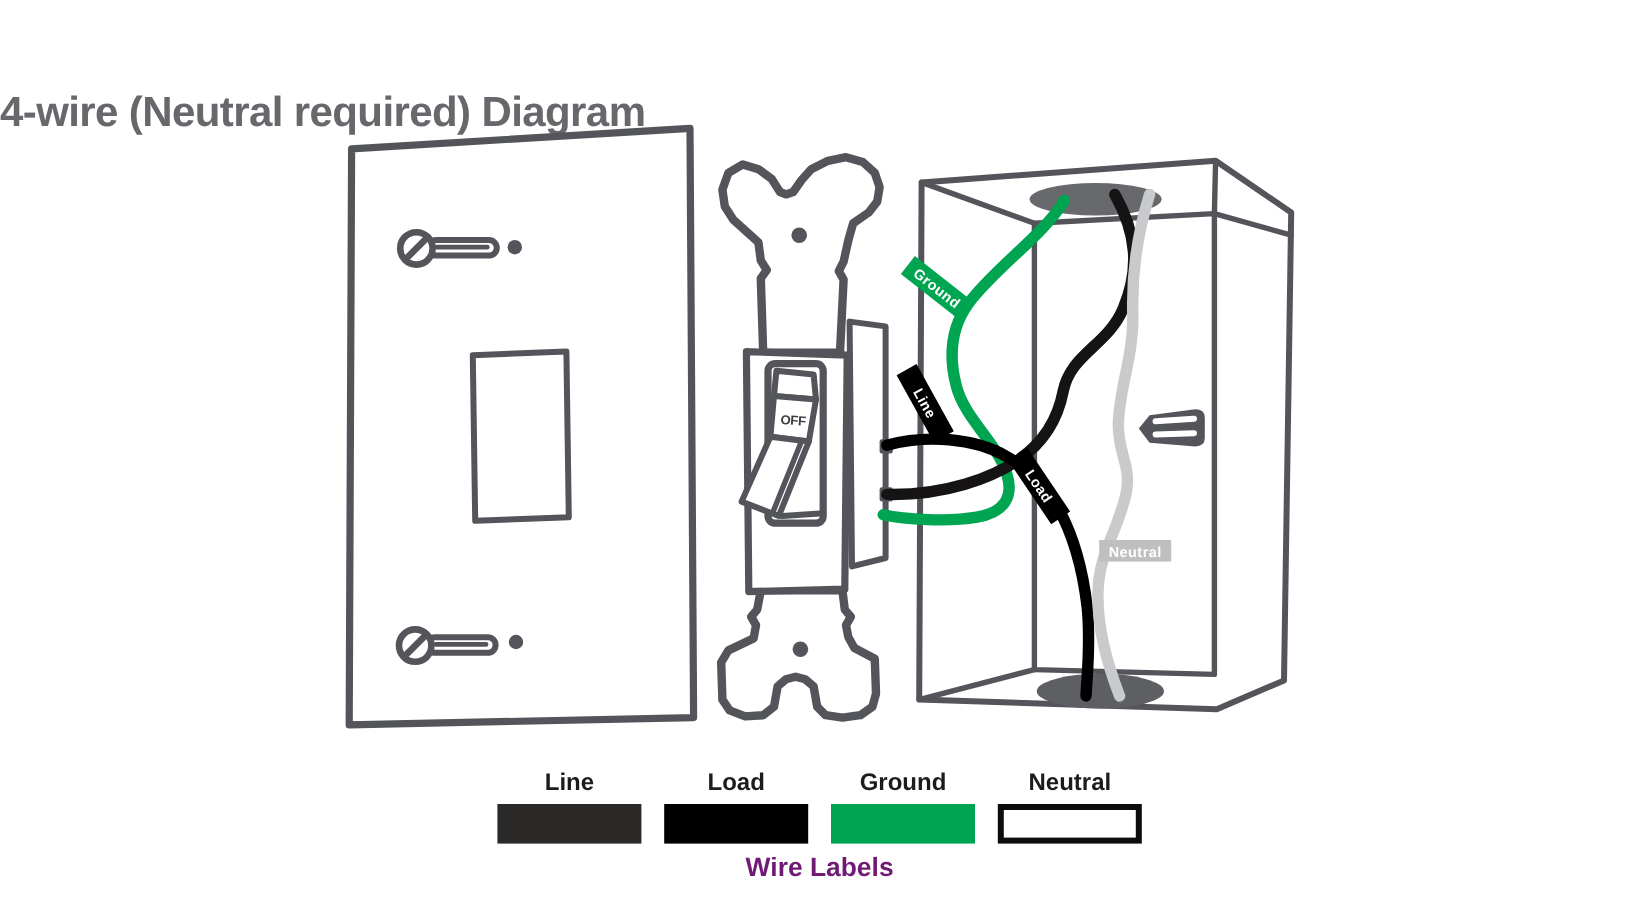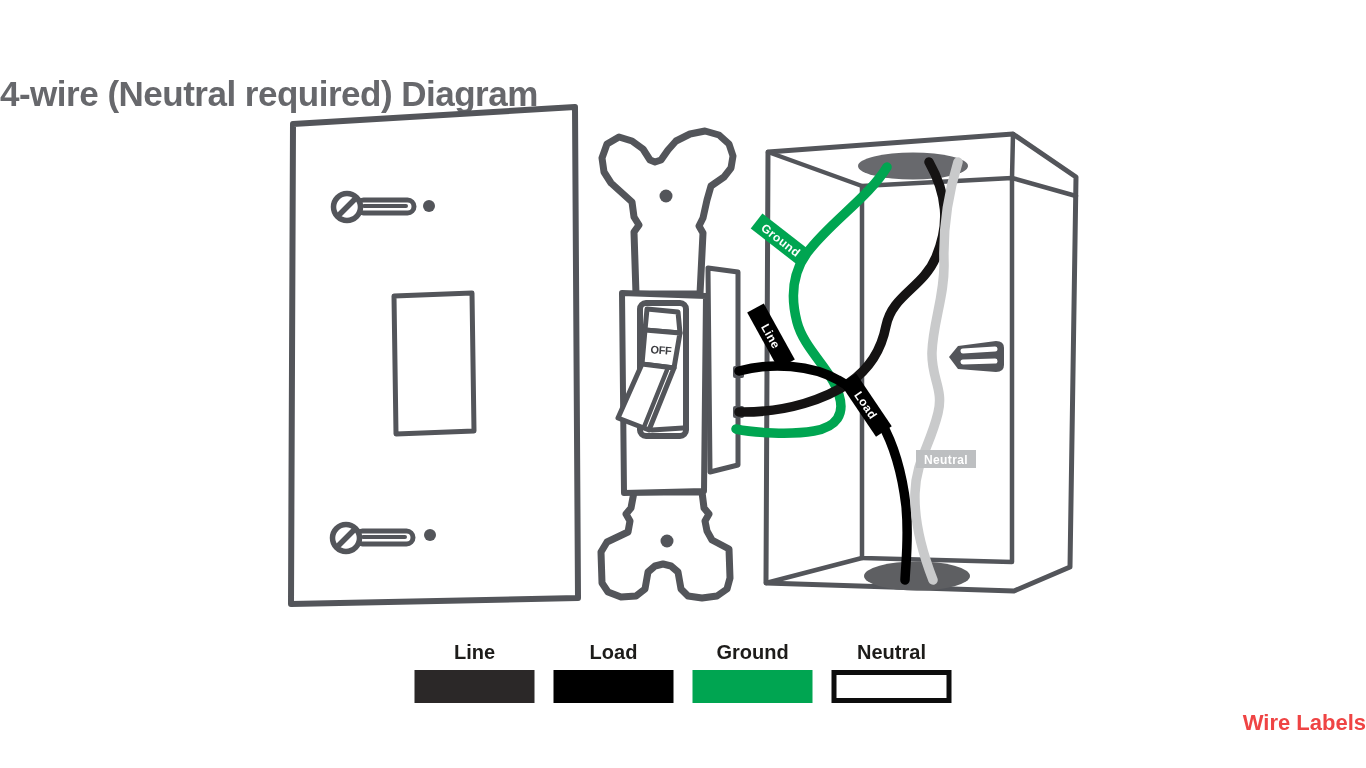--- a/index.html
+++ b/index.html
@@ -12,22 +12,22 @@
   .wfill{fill:#ffffff;}
   .wire{fill:none;stroke-linecap:round;stroke-linejoin:round;}
   .tagtext{fill:#ffffff;font-weight:700;font-size:12px;letter-spacing:0.4px;}
   .offtext{font-weight:700;font-size:11px;fill:#3c3d41;letter-spacing:-0.3px;}
   .legend{position:absolute;top:641px;left:50%;transform:translateX(-50%);
           display:flex;gap:19px;align-items:flex-end;}
   .legend-item{display:flex;flex-direction:column;align-items:center;}
   .legend-label{font-size:20px;font-weight:600;color:#1d1c1a;margin-bottom:6px;}
   .legend-swatch{width:120px;height:33px;}
   .legend-swatch.bordered{width:110px;height:23px;border:5px solid #0d0d0d;}
-  .legend-caption{position:absolute;top:710px;left:0;width:100%;text-align:right;
-          font-size:22px;font-weight:600;color:#ef4444;}
+  .legend-caption{position:absolute;top:710px;left:0;width:100%;text-align:center;
+          font-size:22px;font-weight:600;color:#701a75;}
 </style>
 </head>
 <body>
 
 <div class="title">4-wire (Neutral required) Diagram</div>
 
 <svg width="1366" height="768" viewBox="0 0 1366 768">
 
   <g>
     <path class="ol wfill" stroke-width="6" d="M293 124 L575 107 L578 598 L291 604 Z"></path>

